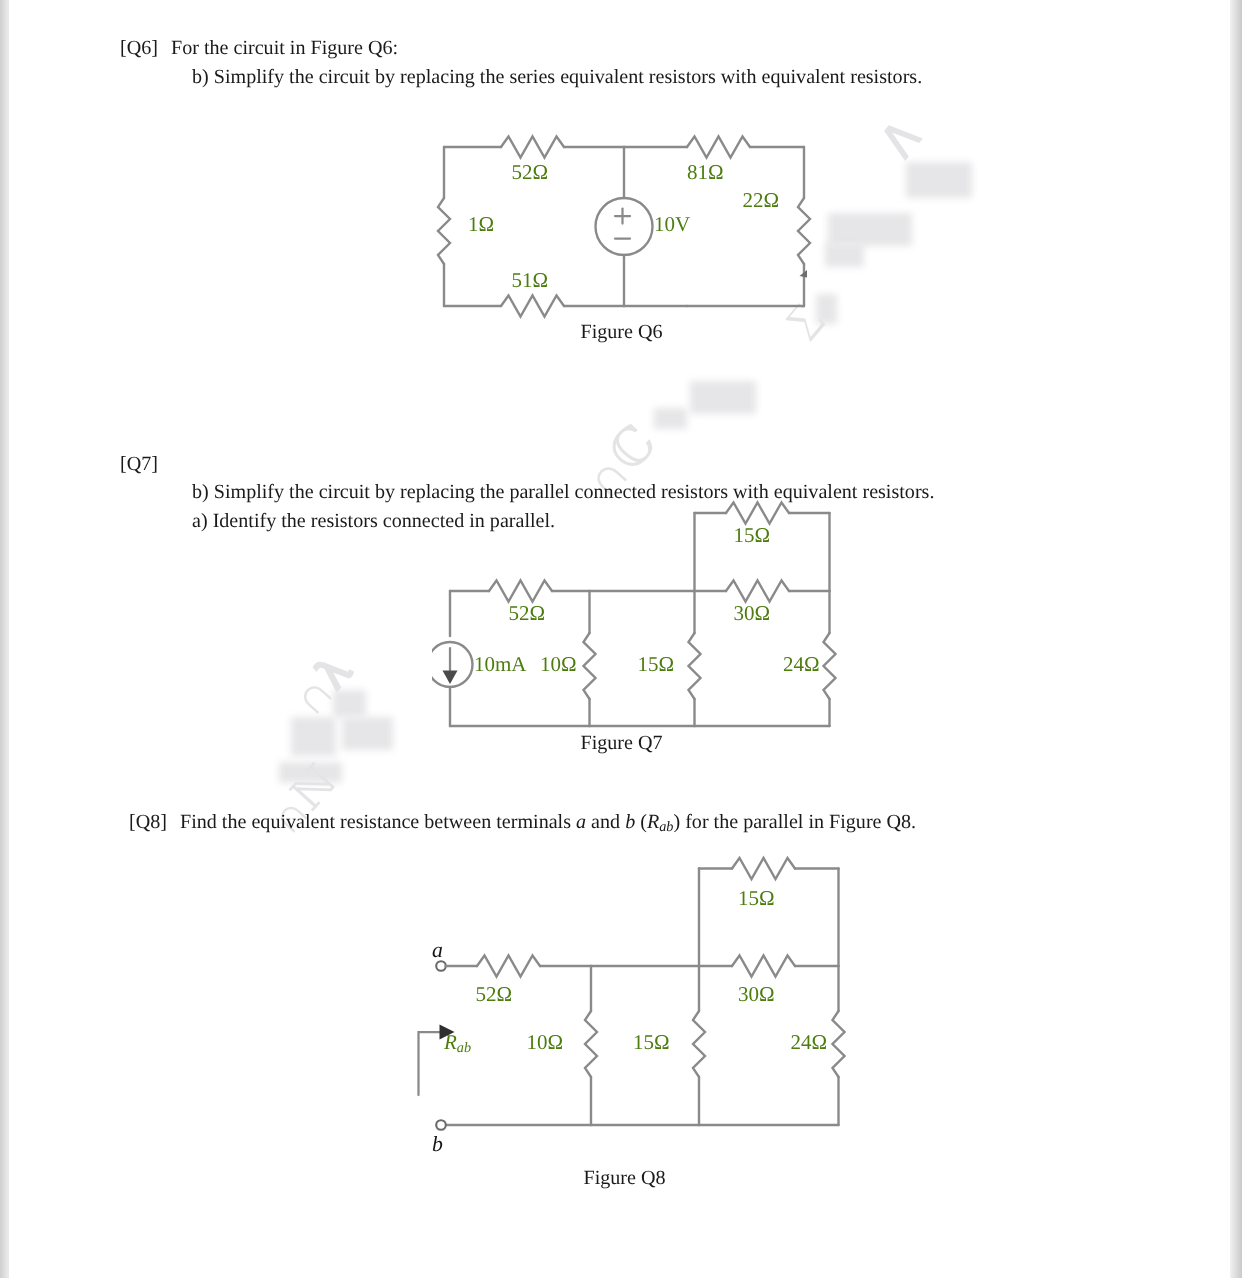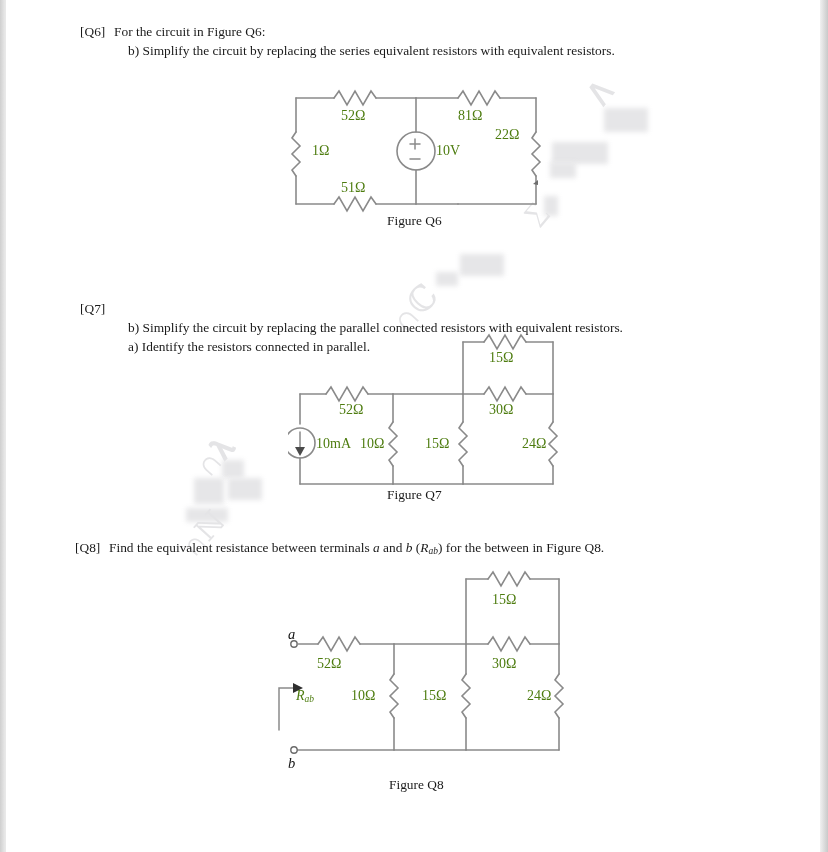--- a/index.html
+++ b/index.html
@@ -225,24 +225,24 @@
   <div class="vlabel" style="left:310px; top:436px;">10mA</div>
   <div class="vlabel" style="left:333px; top:402px;">52Ω</div>
   <div class="vlabel" style="left:354px; top:436px;">10Ω</div>
   <div class="vlabel" style="left:419px; top:436px;">15Ω</div>
   <div class="vlabel" style="left:483px; top:350px;">15Ω</div>
   <div class="vlabel" style="left:483px; top:402px;">30Ω</div>
   <div class="vlabel" style="left:516px; top:436px;">24Ω</div>
 
   <div class="caption" style="left:381px; top:487px;">Figure Q7</div>
 
-  <div class="qblock" style="left:69px; top:538px;">
+  <div class="qblock" style="left:80px; top:538px;">
     <div class="qline qhead">
       <span class="qtag">[Q8]</span>
-      <span><span>Find the equivalent resistance between terminals </span><span class="ital">a</span><span> and </span><span class="ital">b</span><span> (</span><span class="ital">R</span><span class="sub">ab</span><span>)</span><span> for the between in Figure Q8.</span></span>
+      <span><span>Find the equivalent resistance between terminals </span><span class="ital">a</span><span> and </span><span class="ital">b</span><span> (</span><span class="ital">R</span><span class="sub">ab</span><span>)</span><span> for the parallel in Figure Q8.</span></span>
     </div>
   </div>
 
   <div class="circuit" style="left:270px; top:566px;">
     <svg width="300" height="190" viewBox="0 0 300 190">
       <g stroke="#8a8a8a" stroke-width="1.6" fill="none" stroke-linecap="round">
 
         <circle cx="18" cy="78" r="3.2" stroke="#6a6a6a" stroke-width="1.4" fill="#ffffff"></circle>
 
         <path d="M21,78 L42,78"></path>

